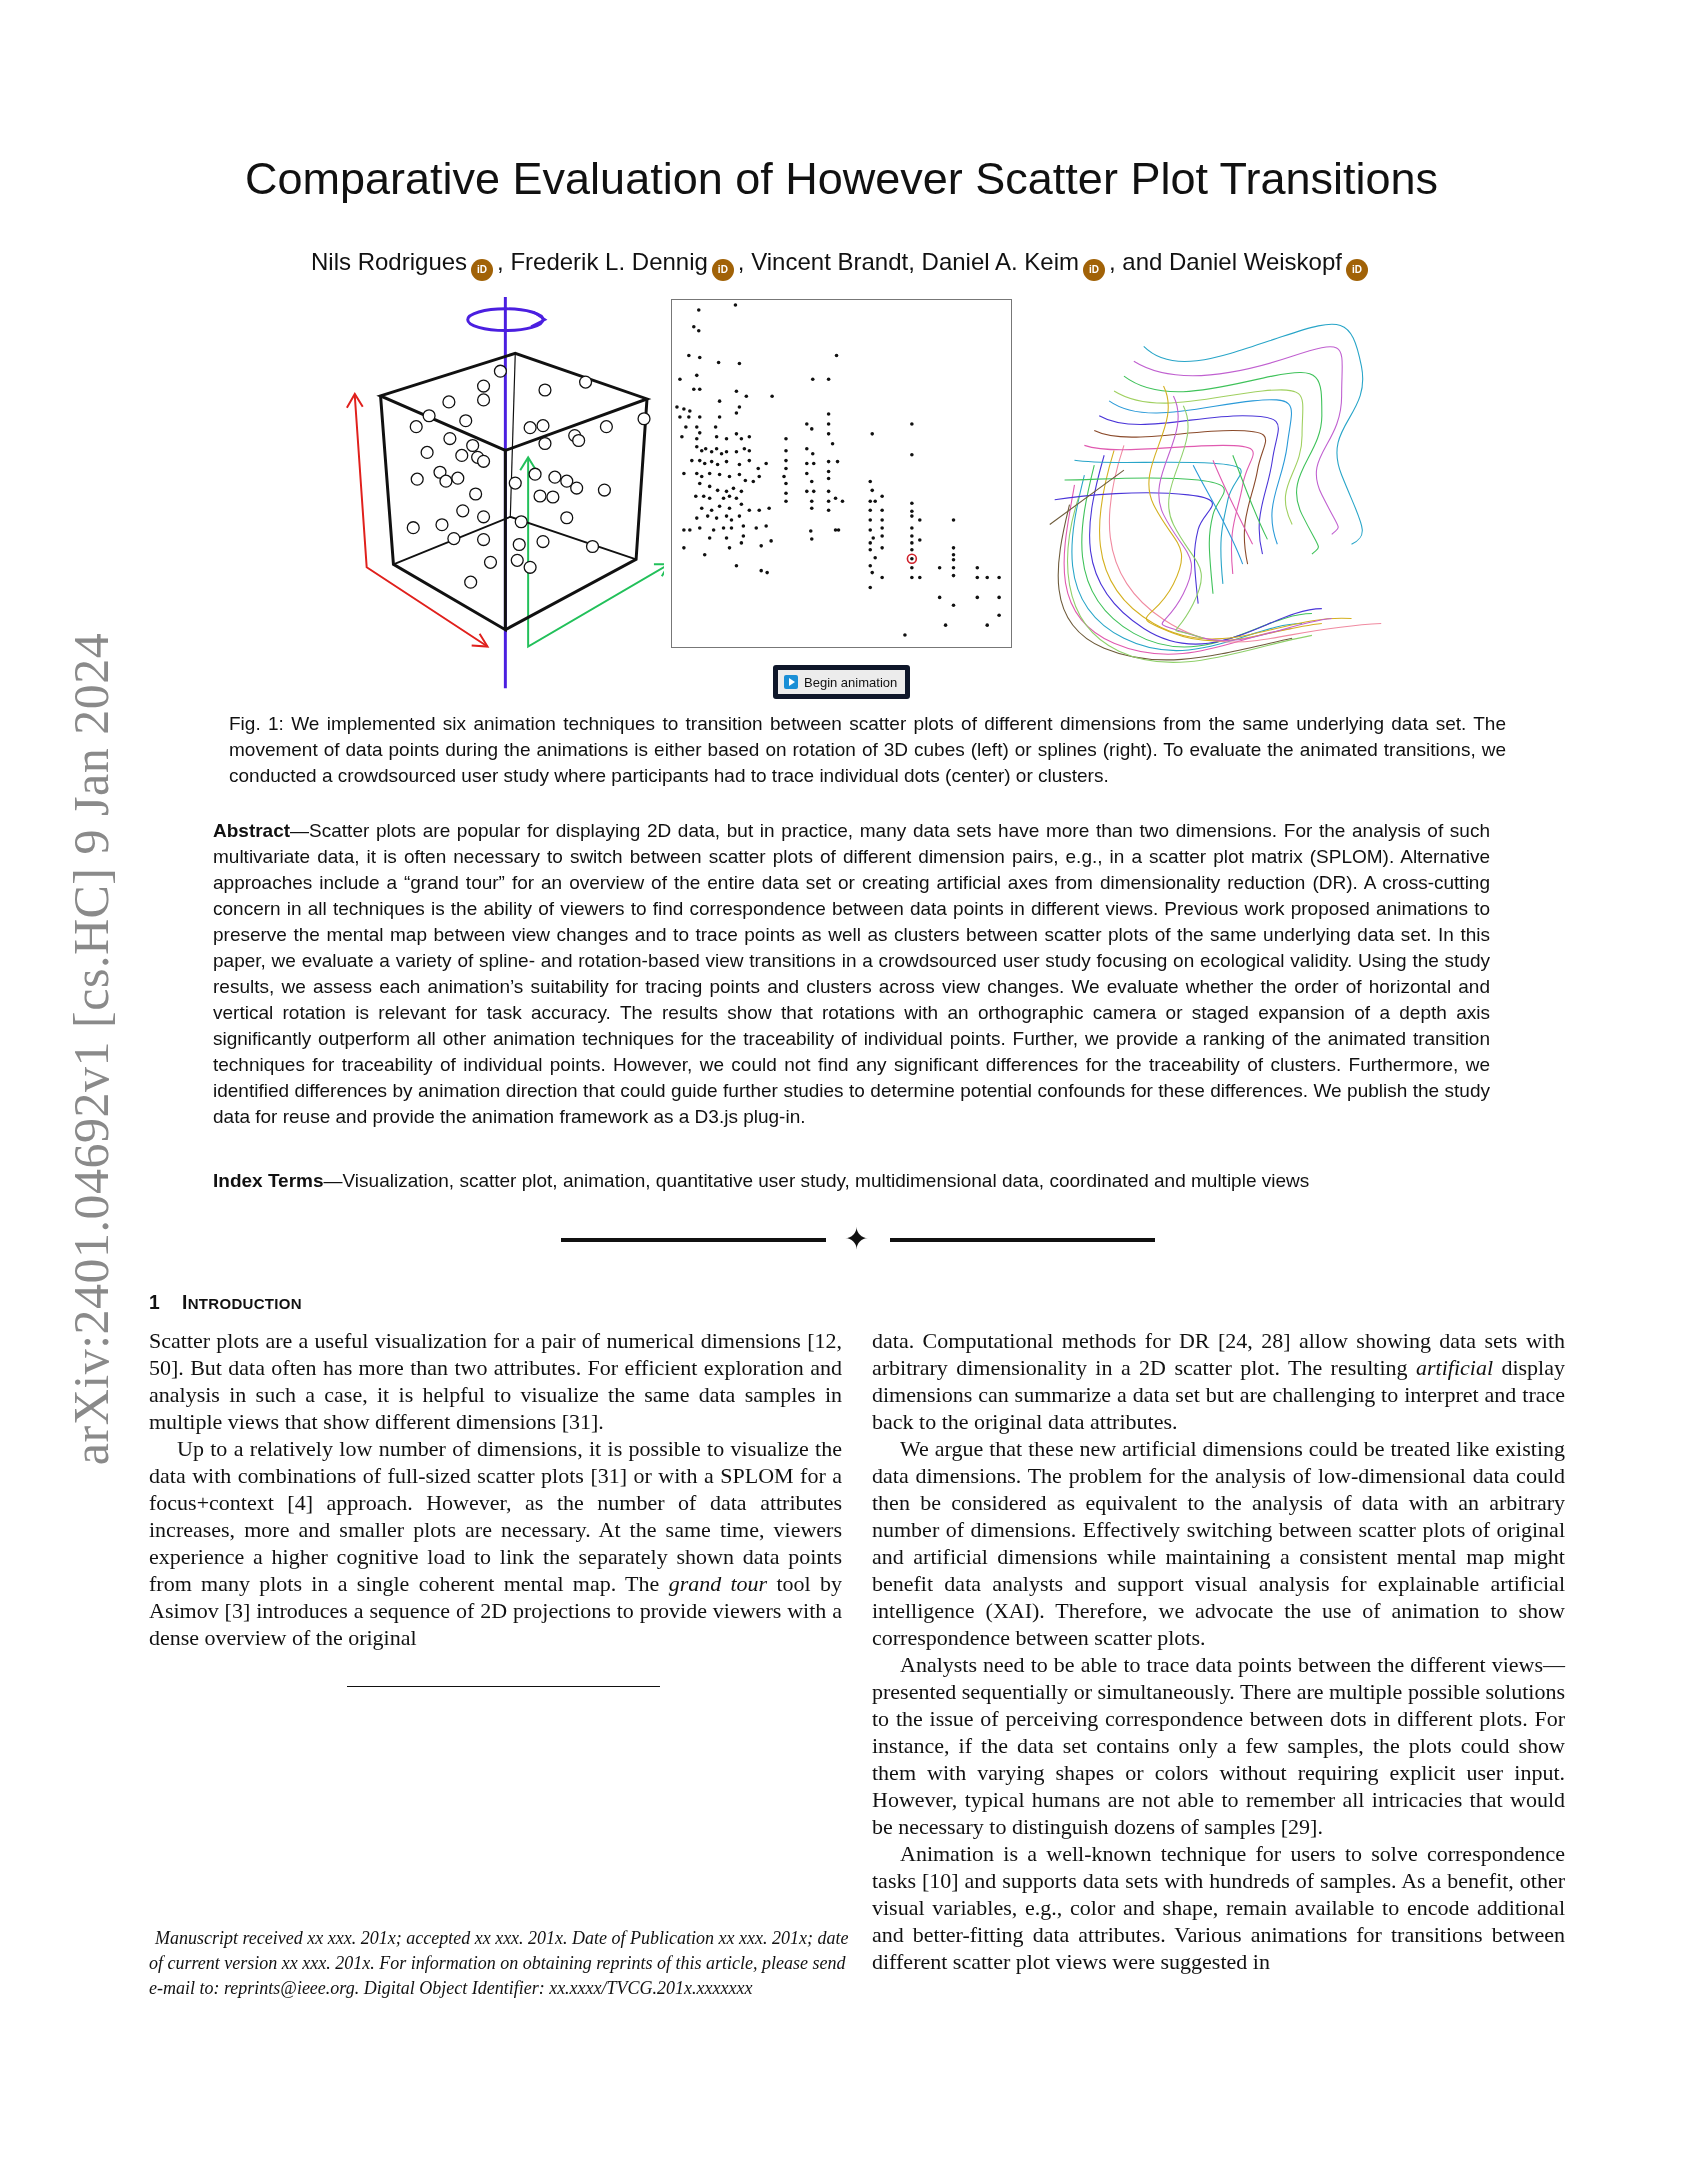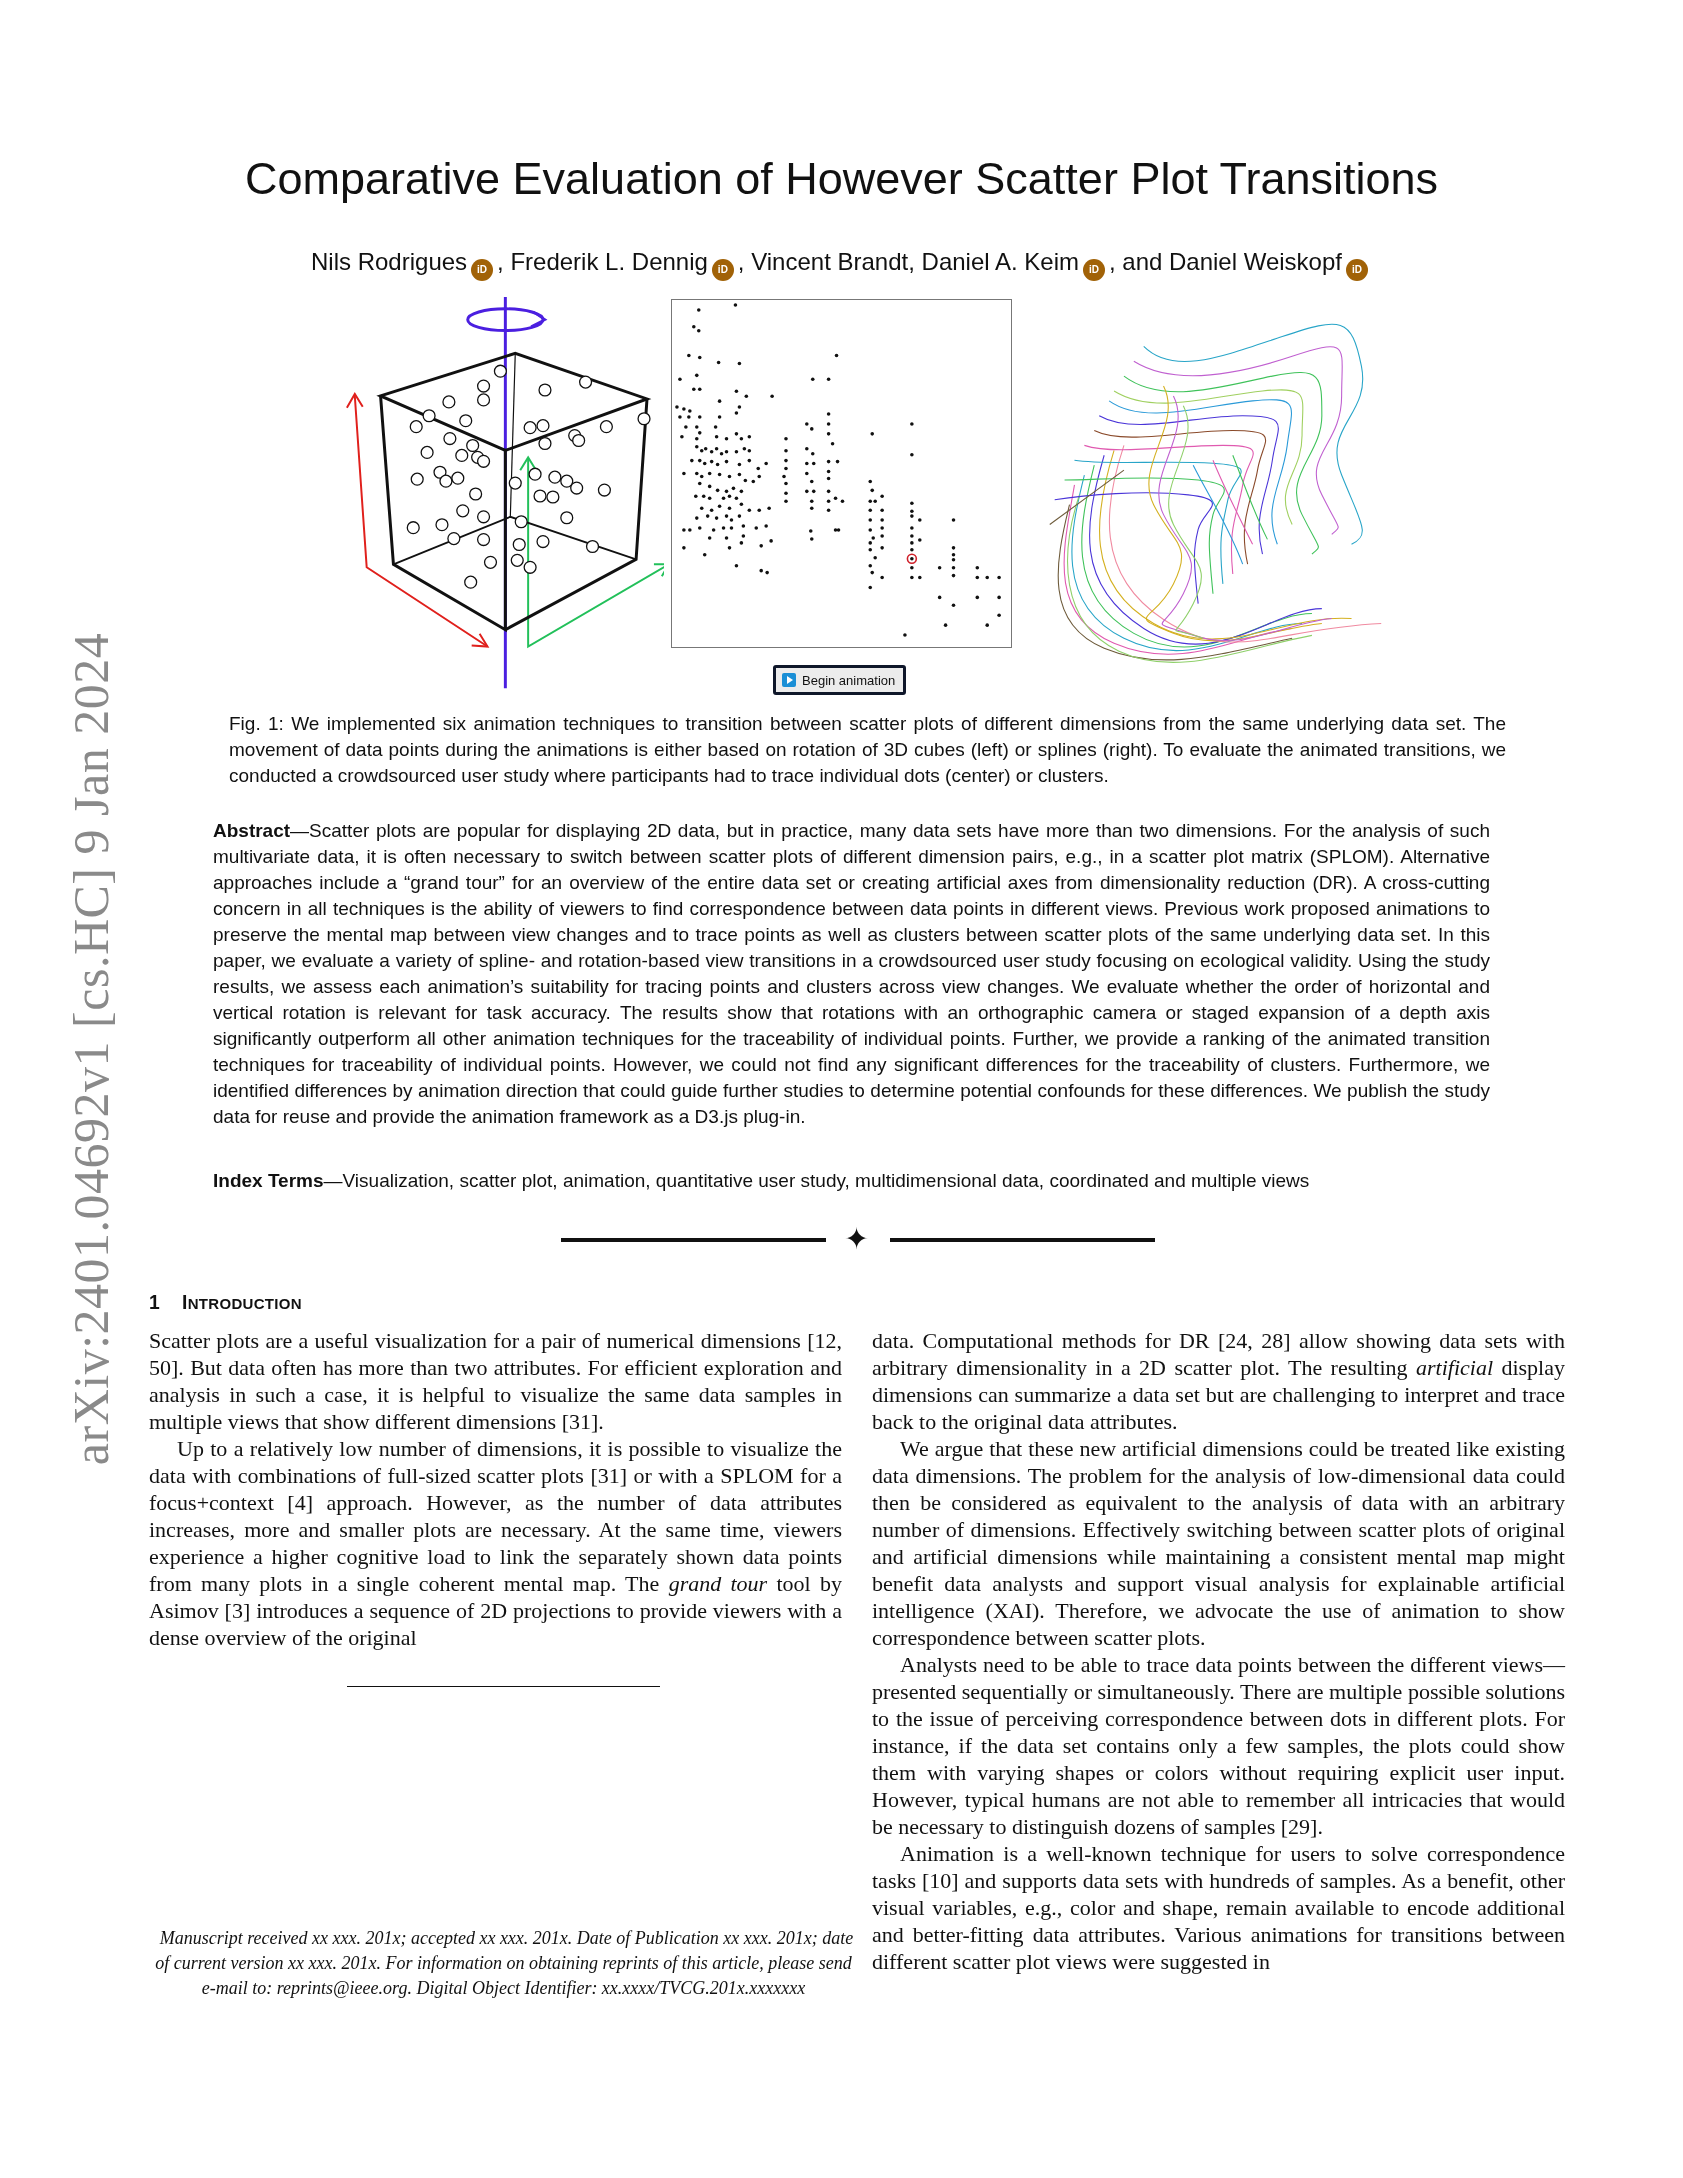--- a/index.html
+++ b/index.html
@@ -15,21 +15,21 @@
   }
   .title { position: absolute; left: 0; top: 153px; width: 1683px; text-align: center; font-size: 45px; }
   .authors { position: absolute; left: 0; top: 248px; width: 1683px; text-align: center; font-size: 24px; }
   .orcid { display: inline-block; width: 22px; height: 22px; border-radius: 50%; background: #a16207; color: #fff;
     font-size: 10px; line-height: 22px; text-align: center; vertical-align: -3px; margin: 0 4px; font-weight: bold; }
 
   .fig { position: absolute; top: 287px; }
   .fig-cube { left: 317px; width: 347px; height: 416px; }
   .fig-scatter { left: 671px; width: 339px; height: 347px; border: 1px solid #777; top: 299px; background: #fff; }
   .begin-btn { position: absolute; left: 773px; top: 665px; height: 24px; padding: 0 8px 0 6px; background: #ececec;
-    border: 3px solid #0f172a; border-radius: 3px; font-size: 13px; display: flex; align-items: center; gap: 6px; cursor: pointer; }
+    border: 5px solid #0f172a; border-radius: 3px; font-size: 13px; display: flex; align-items: center; gap: 6px; cursor: pointer; }
   .play-icon { width: 14px; height: 14px; background: #1a8fd6; border-radius: 2px; position: relative; }
   .play-icon::after { content: ""; position: absolute; left: 5px; top: 3px; border-left: 6px solid #fff; border-top: 4px solid transparent; border-bottom: 4px solid transparent; }
   .fig-splines { left: 1025px; width: 376px; height: 386px; top: 287px; }
 
   .caption { position: absolute; left: 213px; top: 711px; width: 1277px; font-size: 19px; line-height: 26px; text-align: justify; margin-left: 16px; }
   .abstract { position: absolute; left: 213px; top: 818px; width: 1277px; font-size: 19px; line-height: 26px; text-align: justify; }
   .abstract b, .index b { font-weight: bold; }
   .index { position: absolute; left: 213px; top: 1168px; width: 1277px; font-size: 19px; line-height: 26px; }
 
   .divider { position: absolute; top: 1238px; height: 4px; background: #111; }
@@ -45,21 +45,21 @@
   .col { position: absolute; width: 693px; font-size: 22px; line-height: 27px; text-align: justify; }
   .col p { margin: 0; }
   .col p.ind { text-indent: 28px; }
   .col-left { left: 149px; top: 1327px; }
   .col-right { left: 872px; top: 1327px; }
   .foot-rule { position: absolute; left: 347px; top: 1686px; width: 313px; height: 1px; background: #111; }
   .affils { position: absolute; left: 156px; top: 1721px; width: 703px; font-size: 18px; line-height: 25px; font-style: italic; }
   .affils ul { margin: 0; padding: 0 0 0 20px; }
   .affils li { margin: 0 0 1px 0; list-style: none; position: relative; }
   .affils li::before { content: "•"; position: absolute; left: -20px; font-style: normal; }
-  .manuscript { position: absolute; left: 149px; top: 1926px; width: 709px; font-size: 18px; line-height: 25px; font-style: italic; text-indent: 6px; text-align: center; }
+  .manuscript { position: absolute; left: 149px; top: 1926px; width: 709px; font-size: 18px; line-height: 25px; font-style: italic; text-indent: 6px; }
 </style>
 </head>
 <body>
 
 <div class="arxiv-stamp">arXiv:2401.04692v1  [cs.HC]  9 Jan 2024</div>
 
 <h1 class="title sans" style="margin:0;font-weight:normal;">Comparative Evaluation of However Scatter Plot Transitions</h1>
 
 <div class="authors sans">
   <span>Nils Rodrigues</span><span class="orcid">iD</span><span>, </span>

